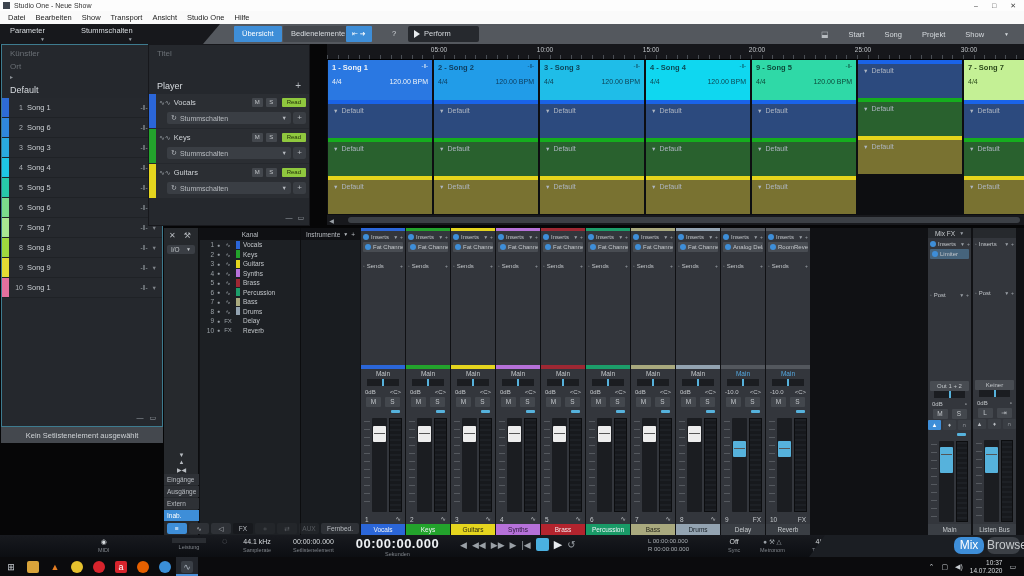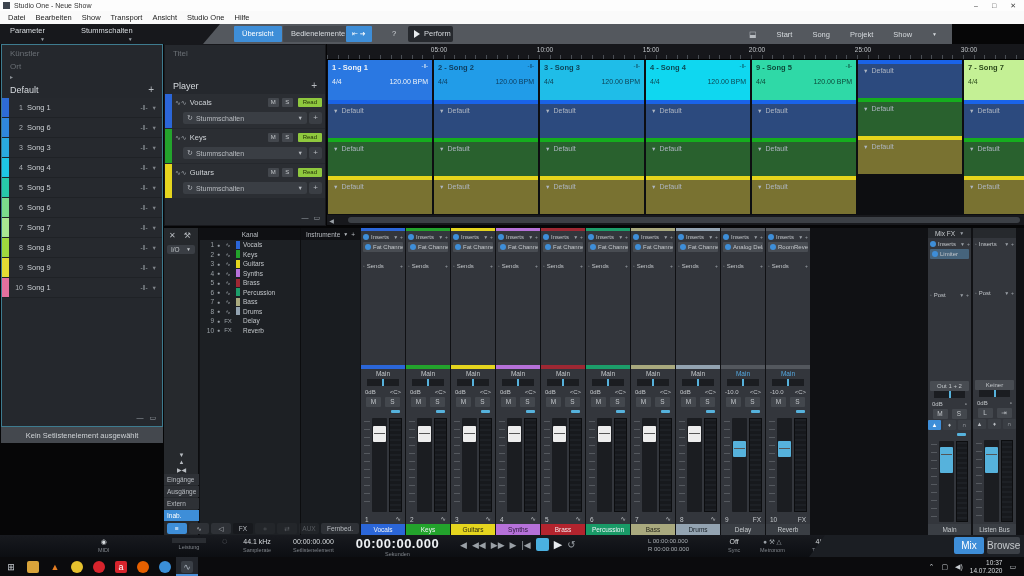--- a/index.html
+++ b/index.html
@@ -6,47 +6,47 @@
   #screen{position:relative;width:1024px;height:576px;overflow:hidden;background:#060607;
     font-family:"Liberation Sans",sans-serif;color:#cfd3d7;-webkit-font-smoothing:antialiased;}
   .abs{position:absolute;}
   
   .titlebar{left:0;top:0;width:1024px;height:11px;background:#fdfdfd;display:flex;align-items:center;font-size:7px;color:#333;}
   .tb-appicon{width:7px;height:7px;background:#3d4document4a;background:#3d444e;margin:0 4px 0 3px;}
   .winbtns{margin-left:auto;display:flex;gap:14px;margin-right:8px;color:#444;font-size:7px;}
   .menubar{left:0;top:11px;width:1024px;height:13px;background:#fafafa;display:flex;align-items:center;font-size:7.5px;color:#222;padding-left:3px;box-sizing:border-box;}
   .menubar span{padding:0 5px;}
   
-  .toolbar{left:0;top:24px;width:952px;height:20px;background:#54585e;font-size:7.5px;color:#d6dade;}
+  .toolbar{left:0;top:24px;width:1024px;height:20px;background:#54585e;font-size:7.5px;color:#d6dade;}
   .tool-params{position:absolute;left:0;top:0;width:220px;height:20px;background:#17181c;clip-path:polygon(0 0,220px 0,203px 20px,0 20px);display:flex;align-items:center;}
   .param-group{display:flex;align-items:flex-start;flex-direction:column;line-height:8px;padding:2px 6px 0 10px;}
   .param-group .arr{align-self:flex-end;font-size:5px;color:#9aa0a6;}
   .tool-tab{position:absolute;top:2px;height:16px;line-height:16px;padding:0 8px;background:#43474d;border-radius:1px;}
   .tool-tab.active{background:#3e8ed8;color:#fff;}
   .tool-bluebtn{position:absolute;top:2px;height:16px;line-height:16px;background:#3e8ed8;color:#fff;border-radius:1px;padding:0 6px;font-size:7px;}
-  .perform{position:absolute;top:2px;height:16px;line-height:16px;background:#26292e;border-radius:2px;padding:0 2px 0 6px;display:flex;align-items:center;gap:4px;}
+  .perform{position:absolute;top:2px;height:16px;line-height:16px;background:#26292e;border-radius:2px;padding:0 28px 0 6px;display:flex;align-items:center;gap:4px;}
   .flagic{width:0;height:0;border-left:6px solid #e8ecef;border-top:4px solid transparent;border-bottom:4px solid transparent;}
   .page-tabs{position:absolute;right:6px;top:0;height:20px;display:flex;align-items:center;gap:2px;}
   .page-tabs span{padding:0 9px;}
   
   .setlist{left:1px;top:44px;width:162px;height:383px;background:#25282d;border:1px solid #3e7b8f;box-sizing:border-box;}
   .ph{color:#6b7076;font-size:8px;padding:4px 8px 0 8px;}
   .tri{color:#8a8f95;font-size:6px;padding:2px 8px 0 8px;}
   .sec-head{display:flex;align-items:center;font-size:9px;color:#d6dade;padding:4px 8px 3px 8px;}
   .sec-head .plus{margin-left:auto;font-size:10px;color:#b8bcc1;}
   .songrow{height:19px;display:flex;align-items:center;border-bottom:1px solid #1f2226;background:#26292e;font-size:7.5px;}
   .songrow .stripe{width:7px;height:19px;flex:none;}
   .songrow .num{width:14px;text-align:right;color:#aeb3b8;font-size:7px;padding-right:4px;flex:none;}
   .songrow .nm{flex:1;color:#c9cdd1;}
   .songrow .ctl{color:#9aa0a6;font-size:6.5px;padding-right:4px;}
   .songrow .dd{color:#80858b;font-size:5.5px;padding-right:5px;}
   .set-mini{position:absolute;right:6px;bottom:4px;display:flex;gap:6px;color:#9aa0a6;font-size:7px;}
   .status-bar{left:1px;top:427px;width:162px;height:16px;background:#44484e;color:#ced2d6;font-size:7.5px;display:flex;align-items:center;justify-content:center;}
   
-  .playerp{left:164px;top:44px;width:162px;height:182px;background:#25282d;box-sizing:border-box;border:1px solid #17181c;}
+  .playerp{left:148px;top:44px;width:162px;height:182px;background:#25282d;box-sizing:border-box;border:1px solid #17181c;}
   .track{display:flex;margin-bottom:1px;background:#2b2e33;}
   .track .tstripe{width:7px;flex:none;}
   .track .tbody{flex:1;padding:2px 3px;}
   .trow1{display:flex;align-items:center;gap:3px;font-size:7.5px;height:13px;}
   .wv{color:#9aa0a6;font-size:7px;}
   .mschip{width:11px;height:9px;line-height:9px;text-align:center;background:#43474d;color:#c2c6ca;font-size:6px;border-radius:1px;}
   .readchip{height:9px;line-height:9px;padding:0 5px;background:#8fc83e;color:#243209;font-size:6px;border-radius:1px;margin-left:2px;}
   .trow2{display:flex;align-items:center;gap:2px;margin:3px 0 2px 8px;}
   .mutebtn{flex:1;display:flex;align-items:center;gap:3px;background:#3a3e44;border-radius:2px;height:12px;font-size:7px;color:#b8bcc1;padding:0 4px;}
   .mutebtn .dd{margin-left:auto;font-size:5.5px;}
@@ -135,21 +135,21 @@
   .bigtime{font-size:13px;font-weight:bold;color:#eef1f4;letter-spacing:.5px;line-height:13px;}
   .tbtns{position:absolute;top:3px;display:flex;align-items:center;gap:5px;color:#9aa0a6;font-size:9px;}
   .stopbtn{width:13px;height:13px;background:#4ab0e0;border-radius:2px;}
   .playbtn{color:#e8ecef;font-size:11px;}
   .loopl{font-size:6px;color:#a8adb2;line-height:8px;text-align:left;white-space:nowrap;}
   .tmeter{width:34px;height:5px;background:#2a2d32;margin-top:1px;}
   .tmeter.blue{background:repeating-linear-gradient(90deg,#3e8ed8 0 3px,#14161a 3px 4px);}
   .toggle{width:15px;height:7px;background:#3e8ed8;border-radius:4px;position:relative;margin-top:1px;}
   .toggle i{position:absolute;right:1px;top:1px;width:5px;height:5px;border-radius:50%;background:#fff;}
   .tp-end{position:absolute;right:0;top:0;width:215px;height:22px;background:#1b1e23;clip-path:polygon(16px 0,100% 0,100% 100%,0 100%);}
-  .endbtn{position:absolute;top:2px;height:17px;line-height:17px;text-align:center;font-size:10px;border-radius:2px;}
+  .endbtn{position:absolute;top:2px;height:17px;line-height:17px;text-align:center;font-size:12px;border-radius:7px;}
   
   .taskbar{left:0;top:557px;width:1024px;height:19px;background:#0b0b0d;display:flex;align-items:center;}
   .ticon{width:22px;height:19px;display:flex;align-items:center;justify-content:center;flex:none;}
   .ticon .glyphbox{width:12px;height:12px;display:flex;align-items:center;justify-content:center;font-size:9px;line-height:12px;}
   .ticon:last-child{background:#23262c;box-shadow:inset 0 -2px 0 #4a90d9;}
   .tray{margin-left:auto;display:flex;align-items:center;gap:7px;padding-right:8px;color:#c9cdd1;font-size:7px;}
   .clock{text-align:right;font-size:6.5px;line-height:8px;color:#d8dcdf;}
 </style>
 </head>
 <body>

